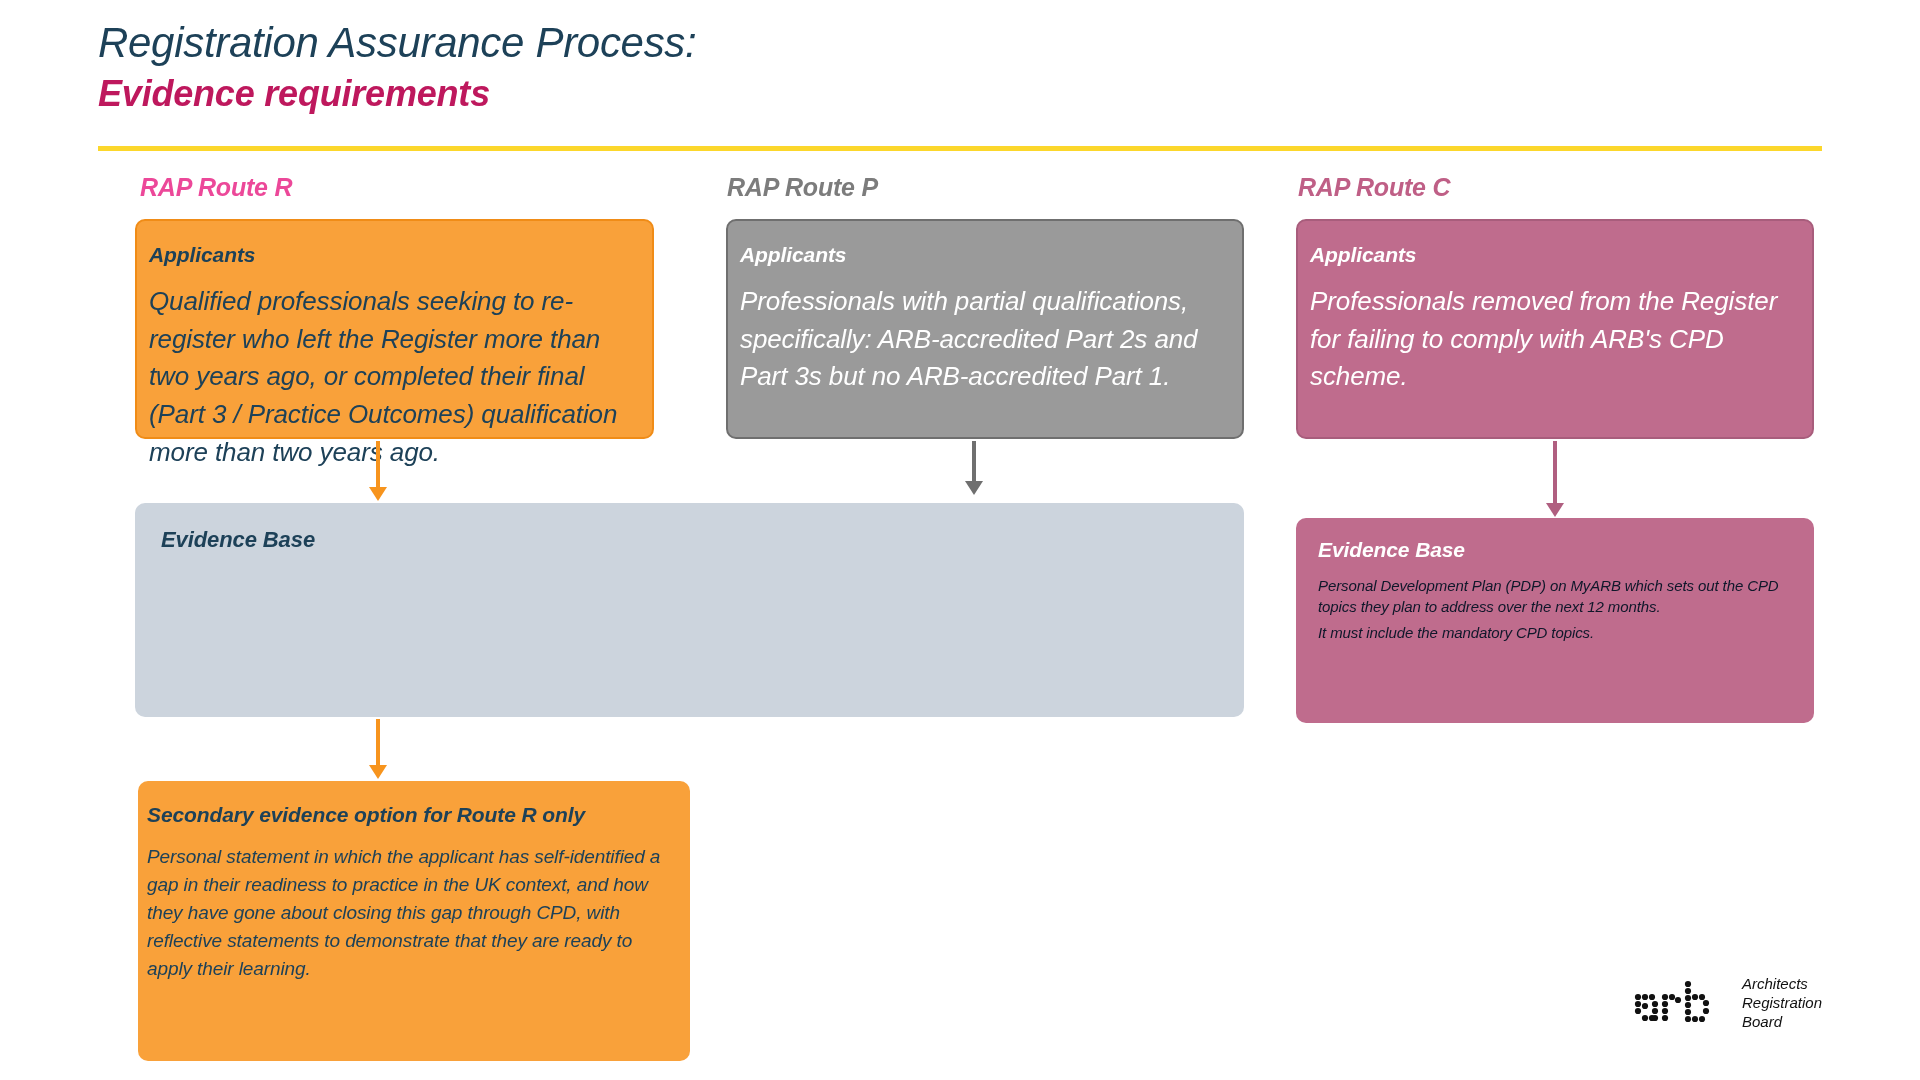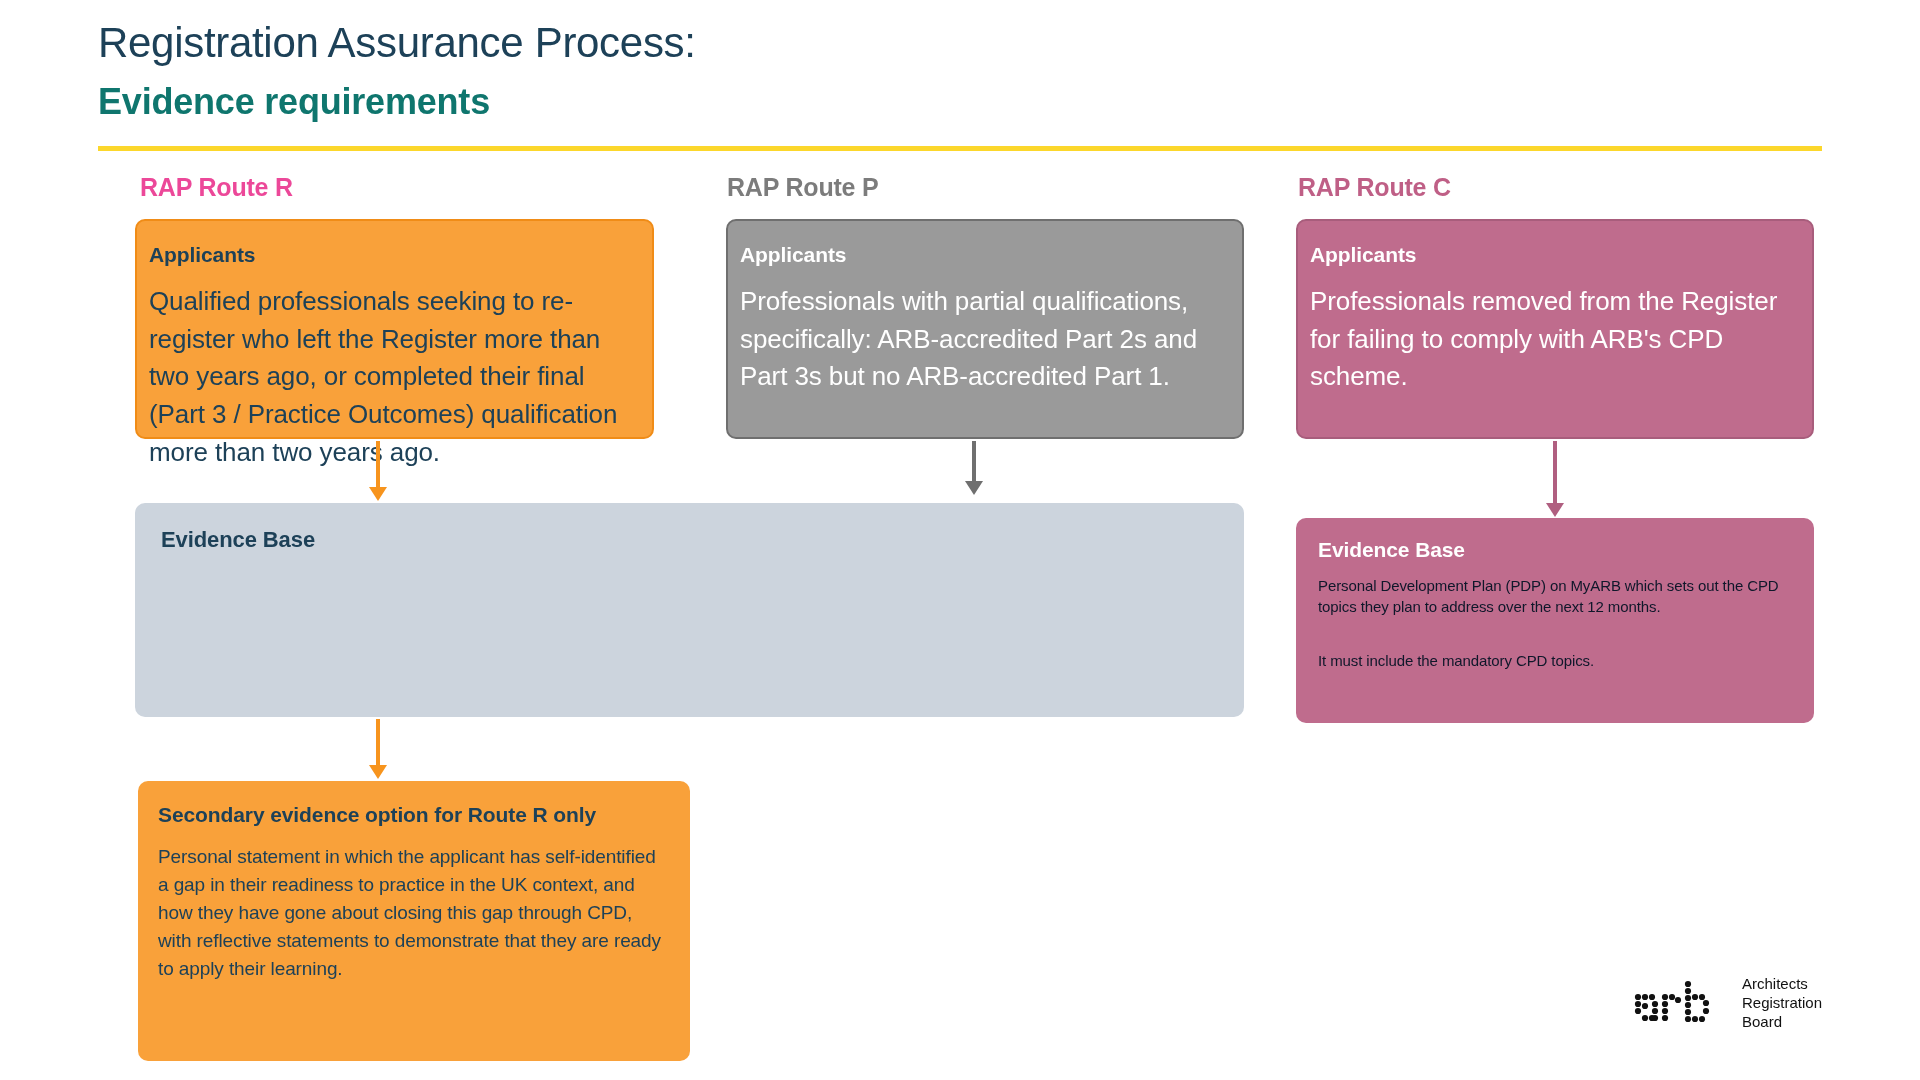--- a/index.html
+++ b/index.html
@@ -10,43 +10,44 @@
     background: #ffffff;
     font-family: "Liberation Sans", sans-serif;
     overflow: hidden;
   }
 
   .page {
     position: relative;
     width: 1920px;
     height: 1080px;
     background: #ffffff;
+    font-style: italic;
   }
 
   
   .title-block {
     position: absolute;
     left: 98px;
     top: 18px;
   }
   .title-line1 {
     font-size: 42px;
     font-weight: 400;
     color: #1d4158;
     letter-spacing: -0.3px;
     line-height: 1.18;
     white-space: nowrap;
   }
   .title-line2 {
     font-size: 36px;
     font-weight: 700;
-    color: #0f766e;
+    color: #be185d;
     letter-spacing: -0.2px;
     line-height: 1.2;
-    margin-top: 12px;
+    margin-top: 4px;
     white-space: nowrap;
   }
 
   
   .rule {
     position: absolute;
     left: 98px;
     top: 146px;
     width: 1724px;
     height: 5px;
@@ -127,29 +128,29 @@
   
   #card-c-evidence {
     left: 1296px; top: 518px;
     width: 518px; height: 205px;
     background: #bf6c8d;
     border: none;
     padding: 20px 22px;
   }
   #card-c-evidence h3 { color: #ffffff; font-size: 21px; margin-bottom: 13px; }
   #card-c-evidence p  { color: #0f172a; font-size: 15px; line-height: 1.42; }
-  #card-c-evidence p + p { margin-top: 32px; }
+  #card-c-evidence p + p { margin-top: 4px; }
 
   
   #card-secondary {
     left: 138px; top: 781px;
     width: 552px; height: 280px;
     background: #f9a13a;
     border: none;
-    padding: 22px 20px;
+    padding: 22px 9px;
   }
   #card-secondary h3 { color: #1d4158; font-size: 21px; margin-bottom: 16px; }
   #card-secondary p  { color: #1d4158; font-size: 19px; line-height: 1.47; }
 
   
   .arrow { position: absolute; }
   .arrow .shaft {
     position: absolute;
     left: 50%;
     top: 0;

